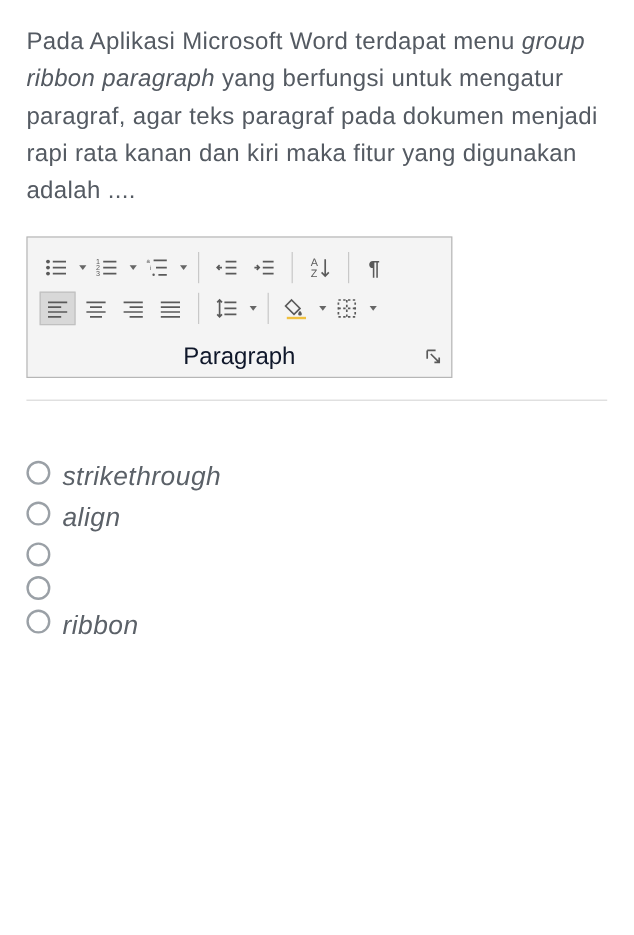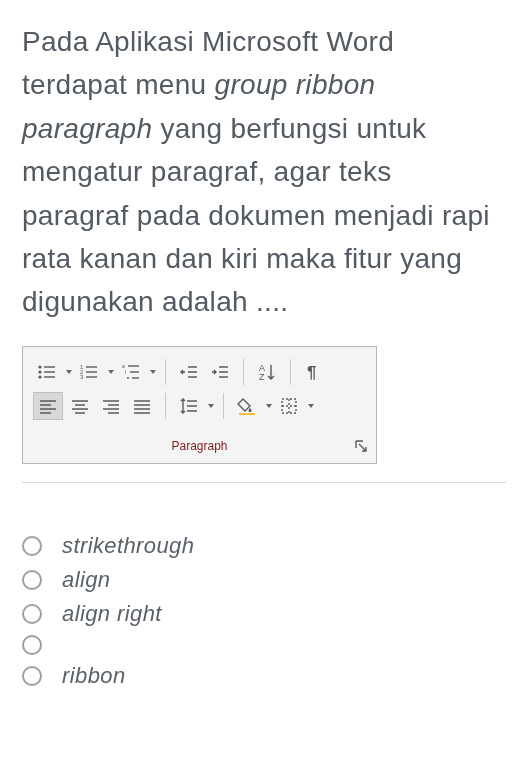--- a/index.html
+++ b/index.html
@@ -9,21 +9,21 @@
     height: 779px;
     background: #ffffff;
     font-family: "Segoe UI", "Helvetica Neue", Arial, sans-serif;
     color: #555a63;
   }
   .page {
     padding: 20px 22px;
     box-sizing: border-box;
   }
   .question-text {
-    font-size: 28px;
+    font-size: 20px;
     line-height: 1.55;
     color: #545a62;
     letter-spacing: 0.3px;
     margin-bottom: 22px;
   }
   .question-text em {
     font-style: italic;
   }
 
   
@@ -70,22 +70,22 @@
     border-left: 3px solid transparent;
     border-right: 3px solid transparent;
     border-top: 4px solid #666;
   }
   .ribbon-footer {
     display: flex;
     align-items: center;
     justify-content: center;
     position: relative;
     height: 34px;
-    font-size: 12px;
-    color: #7f1d1d;
+    font-size: 20px;
+    color: #0f172a;
     border-top: none;
   }
   .ribbon-footer .launcher {
     position: absolute;
     right: 8px;
     top: 50%;
     transform: translateY(-50%);
     width: 14px;
     height: 14px;
     color: #888;
@@ -98,22 +98,21 @@
     width: 100%;
   }
 
   .options {
     display: flex;
     flex-direction: column;
     gap: 8px;
   }
   .option {
     display: flex;
-    align-items: center;
-    gap: 20px;
+    gap: 10px;
   }
   .radio {
     width: 20px;
     height: 20px;
     border: 2px solid #9aa0a6;
     border-radius: 50%;
     box-sizing: border-box;
     flex-shrink: 0;
   }
   .option-label {
@@ -260,21 +259,20 @@
       <div class="option">
         <span class="radio"></span>
         <span class="option-label">strikethrough</span>
       </div>
       <div class="option">
         <span class="radio"></span>
         <span class="option-label">align</span>
       </div>
       <div class="option">
         <span class="radio"></span>
-        <span class="option-label">align right</span>
       </div>
       <div class="option">
         <span class="radio"></span>
       </div>
       <div class="option">
         <span class="radio"></span>
         <span class="option-label">ribbon</span>
       </div>
     </div>
 

